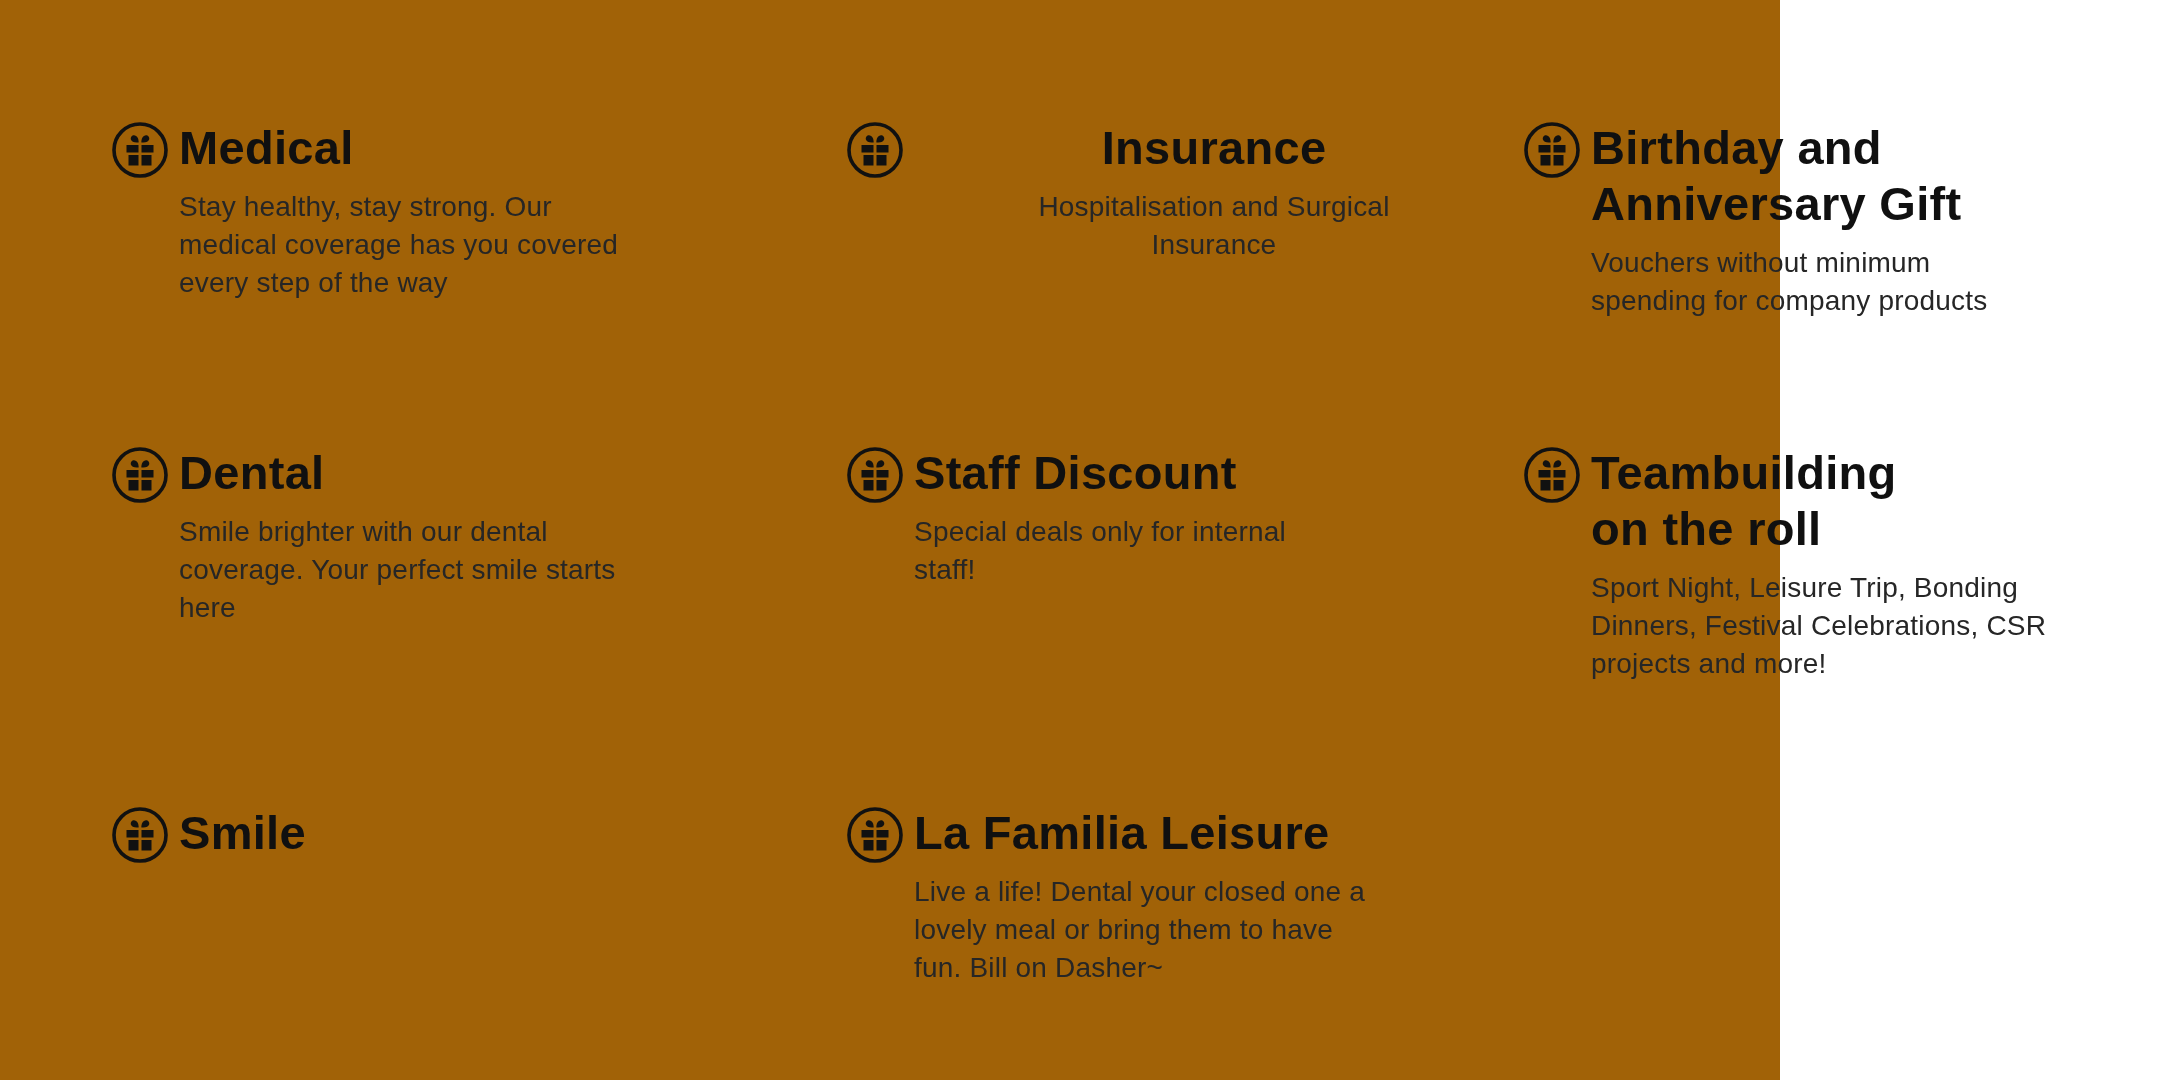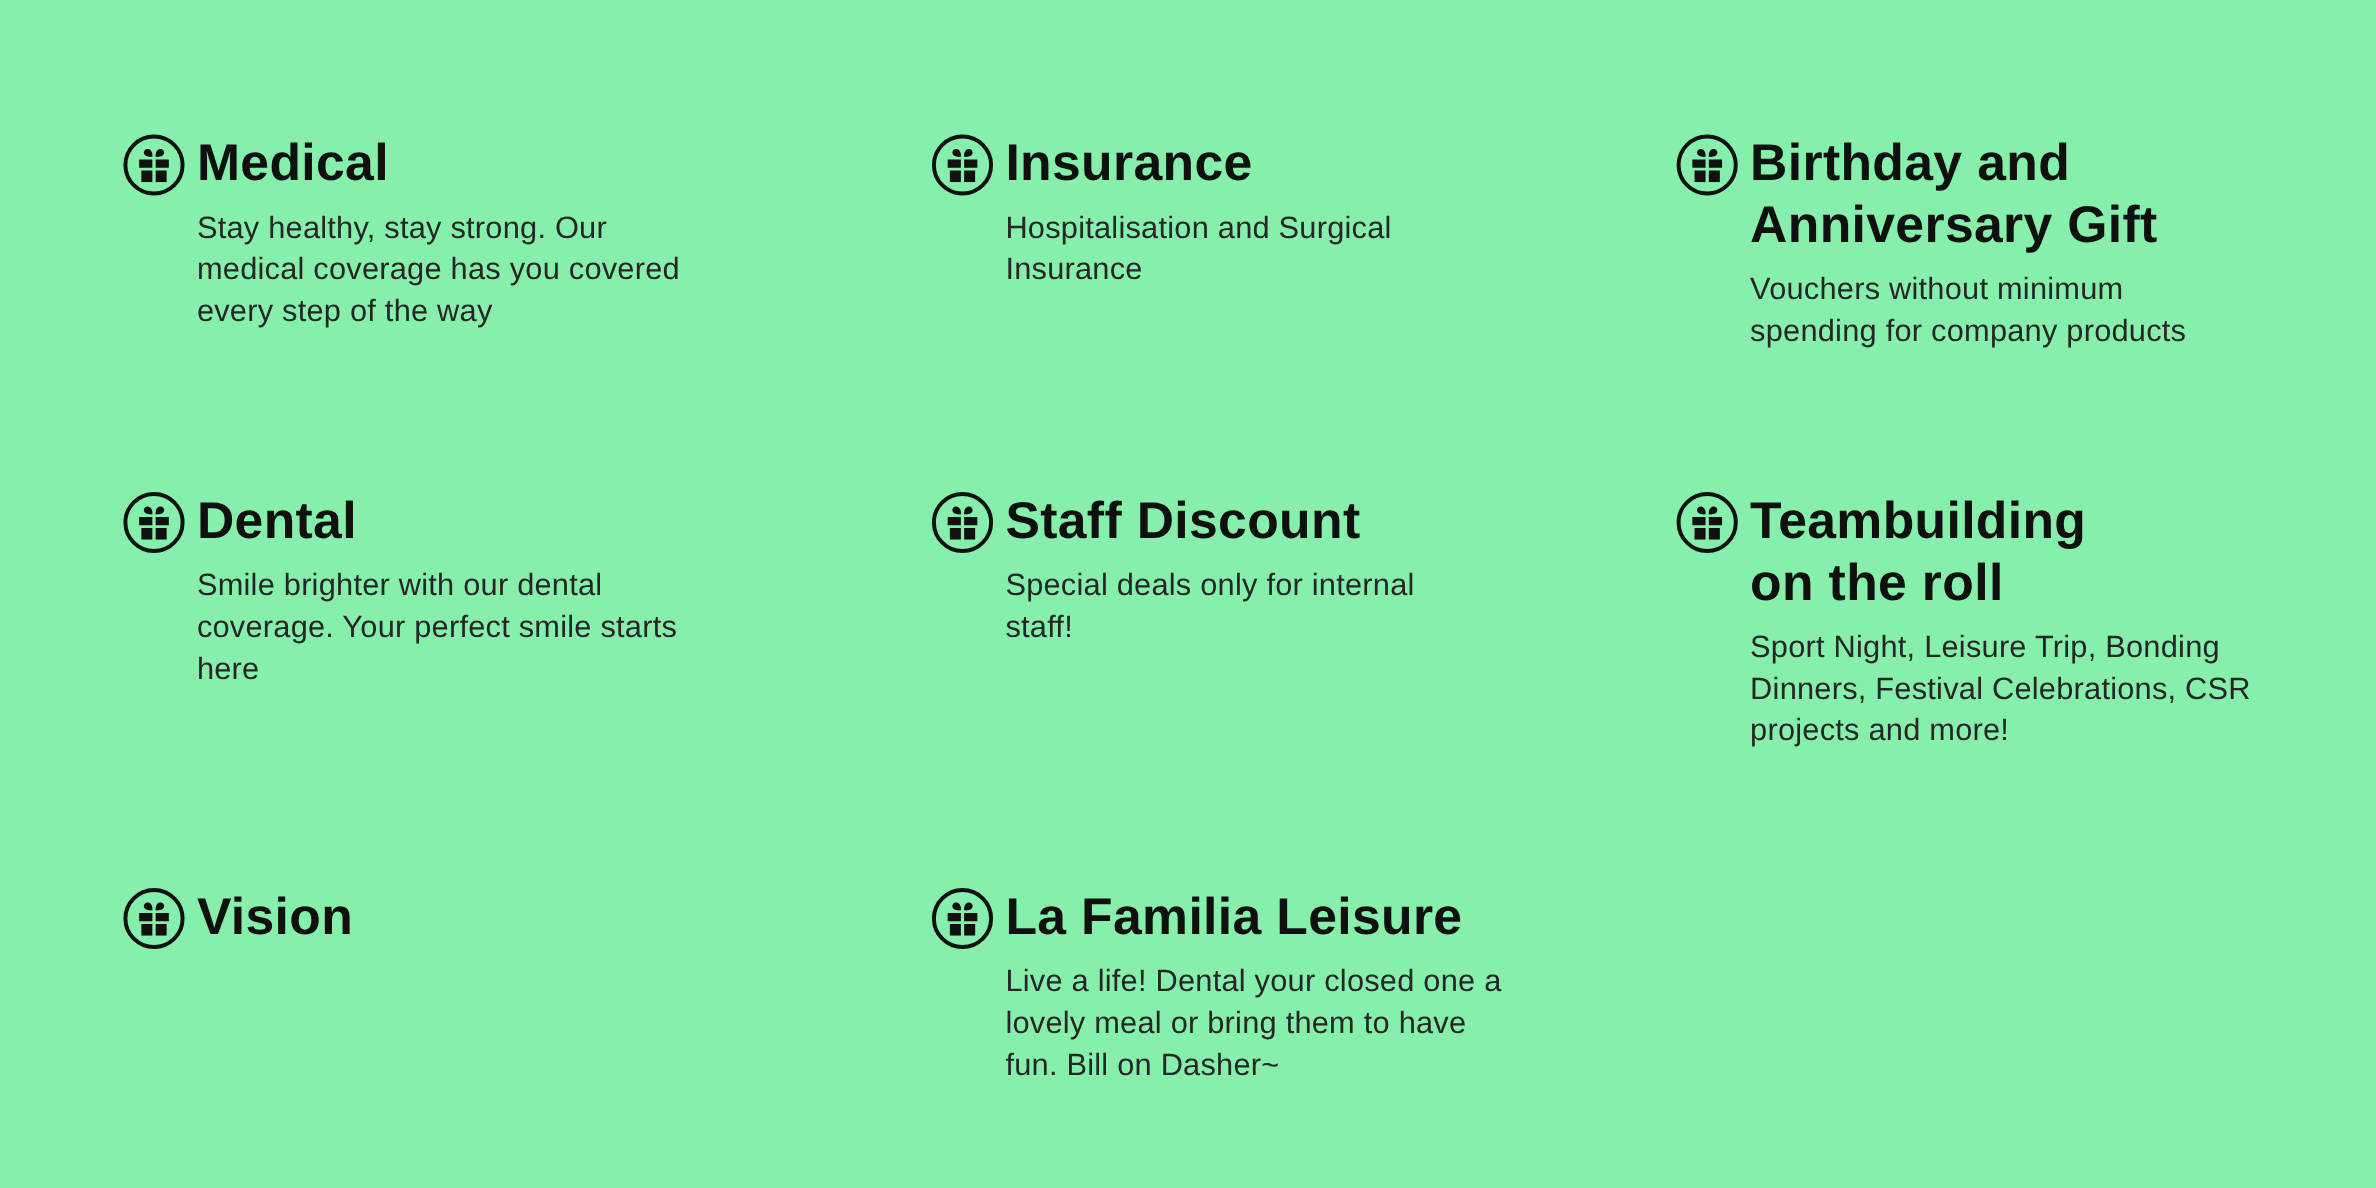--- a/index.html
+++ b/index.html
@@ -6,23 +6,23 @@
     margin: 0;
     padding: 0;
     width: 2160px;
     height: 1080px;
     background: #ffffff;
     overflow: hidden;
     font-family: "Liberation Sans", sans-serif;
   }
   .page {
     position: relative;
-    width: 2160px;
+    width: 1780px;
     height: 1080px;
-    background: #86efac;
+    background: #a16207;
   }
   .card {
     position: absolute;
     display: flex;
     align-items: flex-start;
   }
   .icon-wrap {
     flex: 0 0 auto;
     width: 60px;
     height: 60px;
@@ -45,21 +45,21 @@
     margin: 12px 0 0 0;
     font-size: 28px;
     line-height: 38px;
     font-weight: 400;
     color: #262626;
     letter-spacing: 0.2px;
     white-space: pre-line;
   }
   
   .pos-r1c1 { left: 110px;  top: 120px; }
-  .pos-r1c2 { left: 845px;  top: 120px; }
+  .pos-r1c2 { left: 845px;  top: 120px; text-align: center; }
   .pos-r1c3 { left: 1522px; top: 120px; }
   .pos-r2c1 { left: 110px;  top: 445px; }
   .pos-r2c2 { left: 845px;  top: 445px; }
   .pos-r2c3 { left: 1522px; top: 445px; }
   .pos-r3c1 { left: 110px;  top: 805px; }
   .pos-r3c2 { left: 845px;  top: 805px; }
   .svg-defs { position: absolute; width: 0; height: 0; overflow: hidden; }
 </style>
 </head>
 <body>
@@ -161,21 +161,21 @@
     </div>
   </div>
 
   <div class="card pos-r3c1">
     <span class="icon-wrap">
         <svg width="60" height="60">
           <use href="#gift-symbol"></use>
         </svg>
       </span>
     <div class="content">
-      <h3 class="title">Vision</h3>
+      <h3 class="title">Smile</h3>
     </div>
   </div>
 
   <div class="card pos-r3c2">
     <span class="icon-wrap">
         <svg width="60" height="60">
           <use href="#gift-symbol"></use>
         </svg>
       </span>
     <div class="content">

